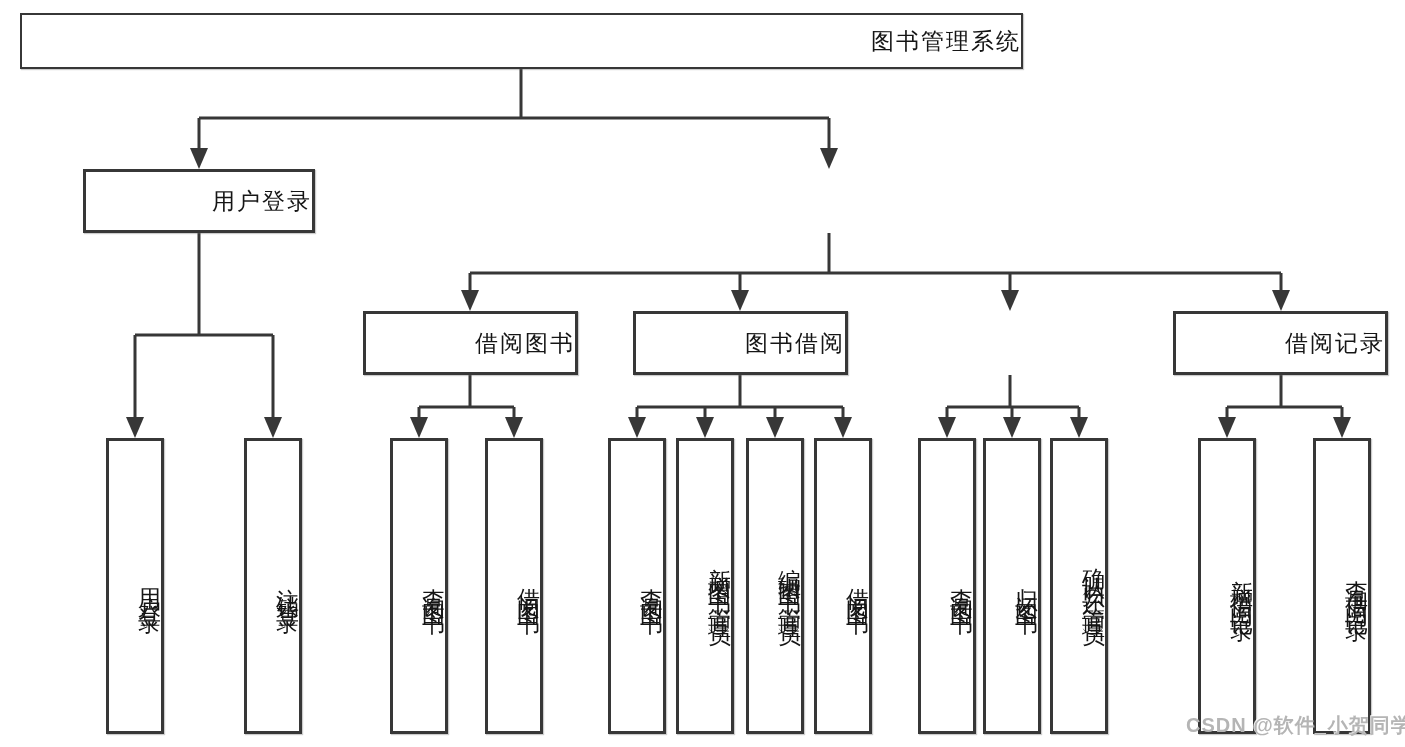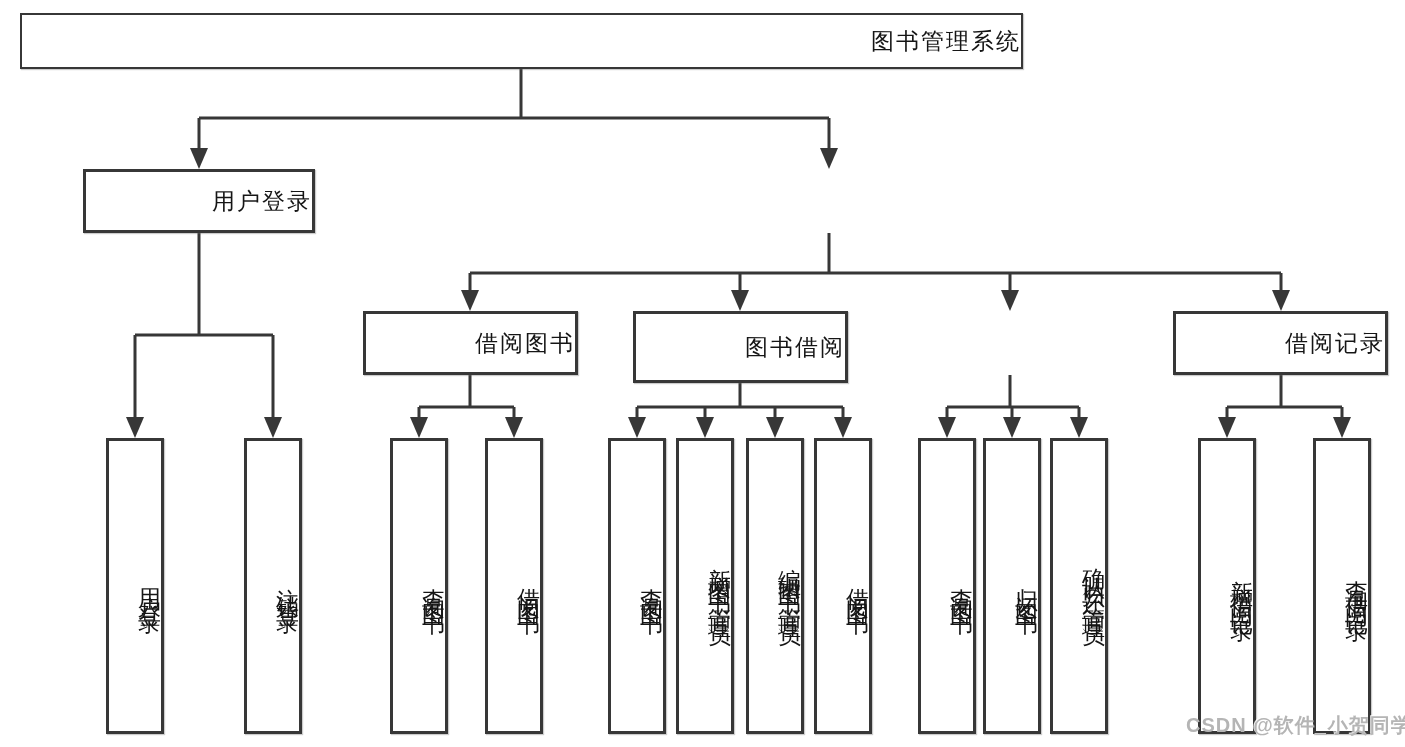--- a/index.html
+++ b/index.html
@@ -82,21 +82,21 @@
     <span>图书管理系统</span>
   </div>
 
   <div class="hbox" style="left:83px;top:169px;width:232px;height:64px">
     <span>用户登录</span>
   </div>
 
   <div class="hbox" style="left:363px;top:311px;width:215px;height:64px">
     <span>借阅图书</span>
   </div>
-  <div class="hbox" style="left:633px;top:311px;width:215px;height:72px">
+  <div class="hbox" style="left:633px;top:311px;width:215px;height:64px">
     <span>图书借阅</span>
   </div>
   <div class="hbox" style="left:1173px;top:311px;width:215px;height:64px">
     <span>借阅记录</span>
   </div>
 
   <div class="vbox" style="left:106px">
     <span>用户登录</span>
   </div>
   <div class="vbox" style="left:244px">

